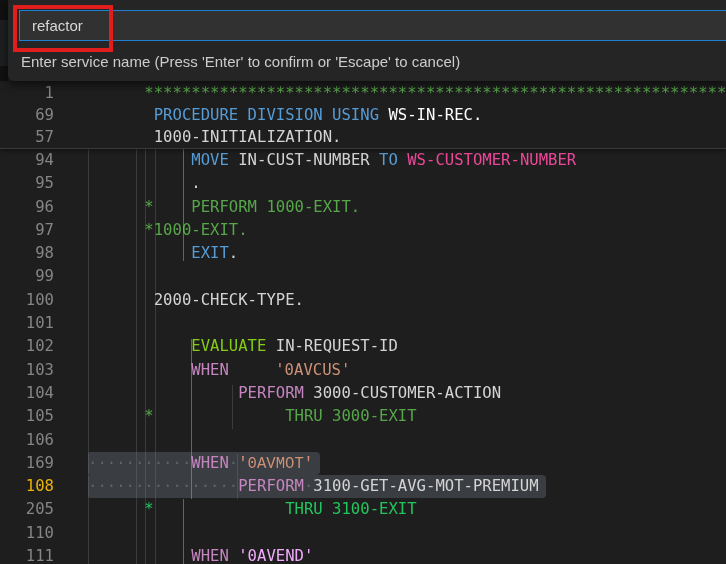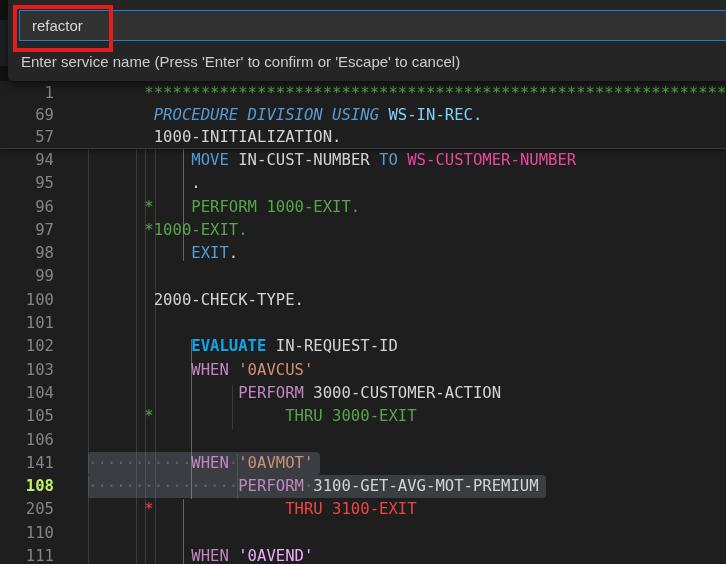--- a/index.html
+++ b/index.html
@@ -19,21 +19,21 @@
                    border:4px solid #e11d1d;z-index:30;}
   
   #editor{position:absolute;left:0;top:81px;right:0;bottom:0;background:#1e1e1e;overflow:hidden;z-index:1;}
   #sticky{position:absolute;left:0;top:1px;right:0;height:66px;background:#1e1e1e;
           border-bottom:1px solid #3a3a3b;box-shadow:0 2px 4px rgba(0,0,0,.4);z-index:4;}
   #sticky .line{height:22px;line-height:22px;}
   #content{position:absolute;left:0;top:68px;right:0;bottom:0;}
   #content .line{height:23.3px;line-height:23.3px;}
   .line{position:relative;white-space:pre;font-size:15.6px;}
   .ln{position:relative;display:inline-block;width:54px;text-align:right;color:#858585;z-index:2;}
-  .ln.active{color:#bef264;font-weight:bold;}
+  .ln.active{color:#eab308;font-weight:normal;}
   .lc{position:relative;display:inline-block;padding-left:34px;z-index:2;}
   .sel{position:absolute;left:88px;top:0;height:100%;background:#3a3d41;z-index:0;
        border-radius:2px 4px 4px 2px;}
   #guides{position:absolute;left:0;top:0;right:0;bottom:0;z-index:3;pointer-events:none;}
   .guide{position:absolute;width:1px;top:0;bottom:0;background:rgba(128,128,128,.30);}
   .guide.seg{bottom:auto;}
   .guide.active{background:rgba(170,170,170,.50);}
 </style>
 </head>
 <body>
@@ -69,33 +69,33 @@
       </div>
       <div id="lines">
           <div class="line"><span class="ln">94</span><span class="lc"><span style="color: rgb(86, 156, 214);">           MOVE</span><span style="color: rgb(212, 212, 212);"> IN-CUST-NUMBER</span><span style="color: rgb(86, 156, 214);"> TO</span><span style="color: #ec4899;"> WS-CUSTOMER-NUMBER</span></span></div>
           <div class="line"><span class="ln">95</span><span class="lc"><span style="color: rgb(212, 212, 212);">           .</span></span></div>
           <div class="line"><span class="ln">96</span><span class="lc"><span style="color: rgb(87, 166, 74);">      *    PERFORM 1000-EXIT.</span></span></div>
           <div class="line"><span class="ln">97</span><span class="lc"><span style="color: rgb(87, 166, 74);">      *1000-EXIT.</span></span></div>
           <div class="line"><span class="ln">98</span><span class="lc"><span style="color: rgb(86, 156, 214);">           EXIT</span><span style="color: rgb(212, 212, 212);">.</span></span></div>
           <div class="line"><span class="ln">99</span><span class="lc"></span></div>
           <div class="line"><span class="ln">100</span><span class="lc"><span style="color: rgb(212, 212, 212);">       2000-CHECK-TYPE.</span></span></div>
           <div class="line"><span class="ln">101</span><span class="lc"></span></div>
-          <div class="line"><span class="ln">102</span><span class="lc"><span style="color: #0ea5e9; font-weight: bold;">           EVALUATE</span><span style="color: rgb(212, 212, 212);"> IN-REQUEST-ID</span></span></div>
-          <div class="line"><span class="ln">103</span><span class="lc"><span style="color: rgb(197, 134, 192);">           WHEN</span><span style="color: rgb(206, 145, 120);"> '0AVCUS'</span></span></div>
+          <div class="line"><span class="ln">102</span><span class="lc"><span style="color: #84cc16;">           EVALUATE</span><span style="color: rgb(212, 212, 212);"> IN-REQUEST-ID</span></span></div>
+          <div class="line"><span class="ln">103</span><span class="lc"><span style="color: rgb(197, 134, 192);">           WHEN</span><span style="color: rgb(206, 145, 120); padding-left: 37px;"> '0AVCUS'</span></span></div>
           <div class="line"><span class="ln">104</span><span class="lc"><span style="color: rgb(197, 134, 192);">                PERFORM</span><span style="color: rgb(212, 212, 212);"> 3000-CUSTOMER-ACTION</span></span></div>
           <div class="line"><span class="ln">105</span><span class="lc"><span style="color: rgb(87, 166, 74);">      *              THRU 3000-EXIT</span></span></div>
           <div class="line"><span class="ln">106</span><span class="lc"></span></div>
-          <div class="line"><div class="sel" style="width: 232px;"></div><span class="ln">141</span><span class="lc"><span style="color: rgb(94, 100, 104);">···········</span><span style="color: rgb(197, 134, 192);">WHEN</span><span style="color: rgb(94, 100, 104);">·</span><span style="color: rgb(206, 145, 120);">'0AVMOT'</span></span></div>
+          <div class="line"><div class="sel" style="width: 232px;"></div><span class="ln">169</span><span class="lc"><span style="color: rgb(94, 100, 104);">···········</span><span style="color: rgb(197, 134, 192);">WHEN</span><span style="color: rgb(94, 100, 104);">·</span><span style="color: rgb(206, 145, 120); font-family: Liberation Mono, monospace;">'0AVMOT'</span></span></div>
           <div class="line"><div class="sel" style="width: 458px;"></div><span class="ln active">108</span><span class="lc"><span style="color: rgb(94, 100, 104);">················</span><span style="color: rgb(197, 134, 192);">PERFORM</span><span style="color: rgb(94, 100, 104);">·</span><span style="color: rgb(212, 212, 212);">3100-GET-AVG-MOT-PREMIUM</span></span></div>
-          <div class="line"><span class="ln">205</span><span class="lc"><span style="color: #ef4444; margin-top: 32px;">      *              THRU 3100-EXIT</span></span></div>
+          <div class="line"><span class="ln">205</span><span class="lc"><span style="color: #22c55e; margin-top: 32px;">      *              THRU 3100-EXIT</span></span></div>
           <div class="line"><span class="ln">110</span><span class="lc"></span></div>
           <div class="line"><span class="ln">111</span><span class="lc"><span style="color: rgb(197, 134, 192);">           WHEN</span><span style="color: #f0abfc;"> '0AVEND'</span></span></div>
         </div>
     </div>
 
     <div id="sticky">
         <div class="line"><span class="ln">1</span><span class="lc"><span style="color: rgb(87, 166, 74);">      ********************************************************************</span></span></div>
-        <div class="line"><span class="ln">69</span><span class="lc"><span style="color: rgb(86, 156, 214); font-style: italic;">       PROCEDURE DIVISION USING</span><span style="color: #7dd3fc;"> WS-IN-REC.</span></span></div>
+        <div class="line"><span class="ln">69</span><span class="lc"><span style="color: rgb(86, 156, 214);">       PROCEDURE DIVISION USING</span><span style="color: #ffffff;"> WS-IN-REC.</span></span></div>
         <div class="line"><span class="ln">57</span><span class="lc"><span style="color: rgb(212, 212, 212);">       1000-INITIALIZATION.</span></span></div>
       </div>
   </div>
 
 </div>
 
 </body></html>

